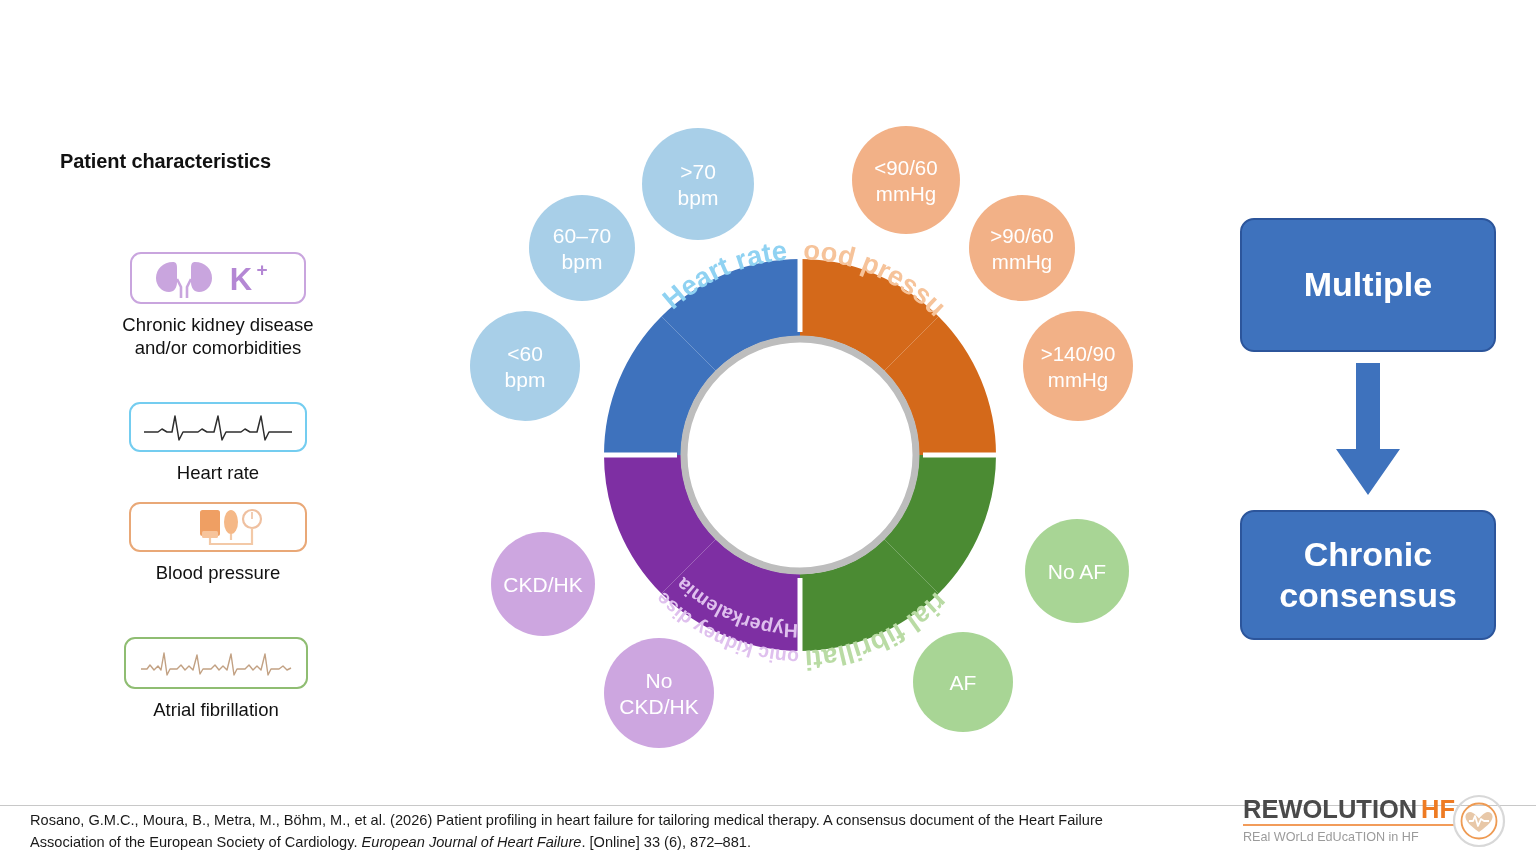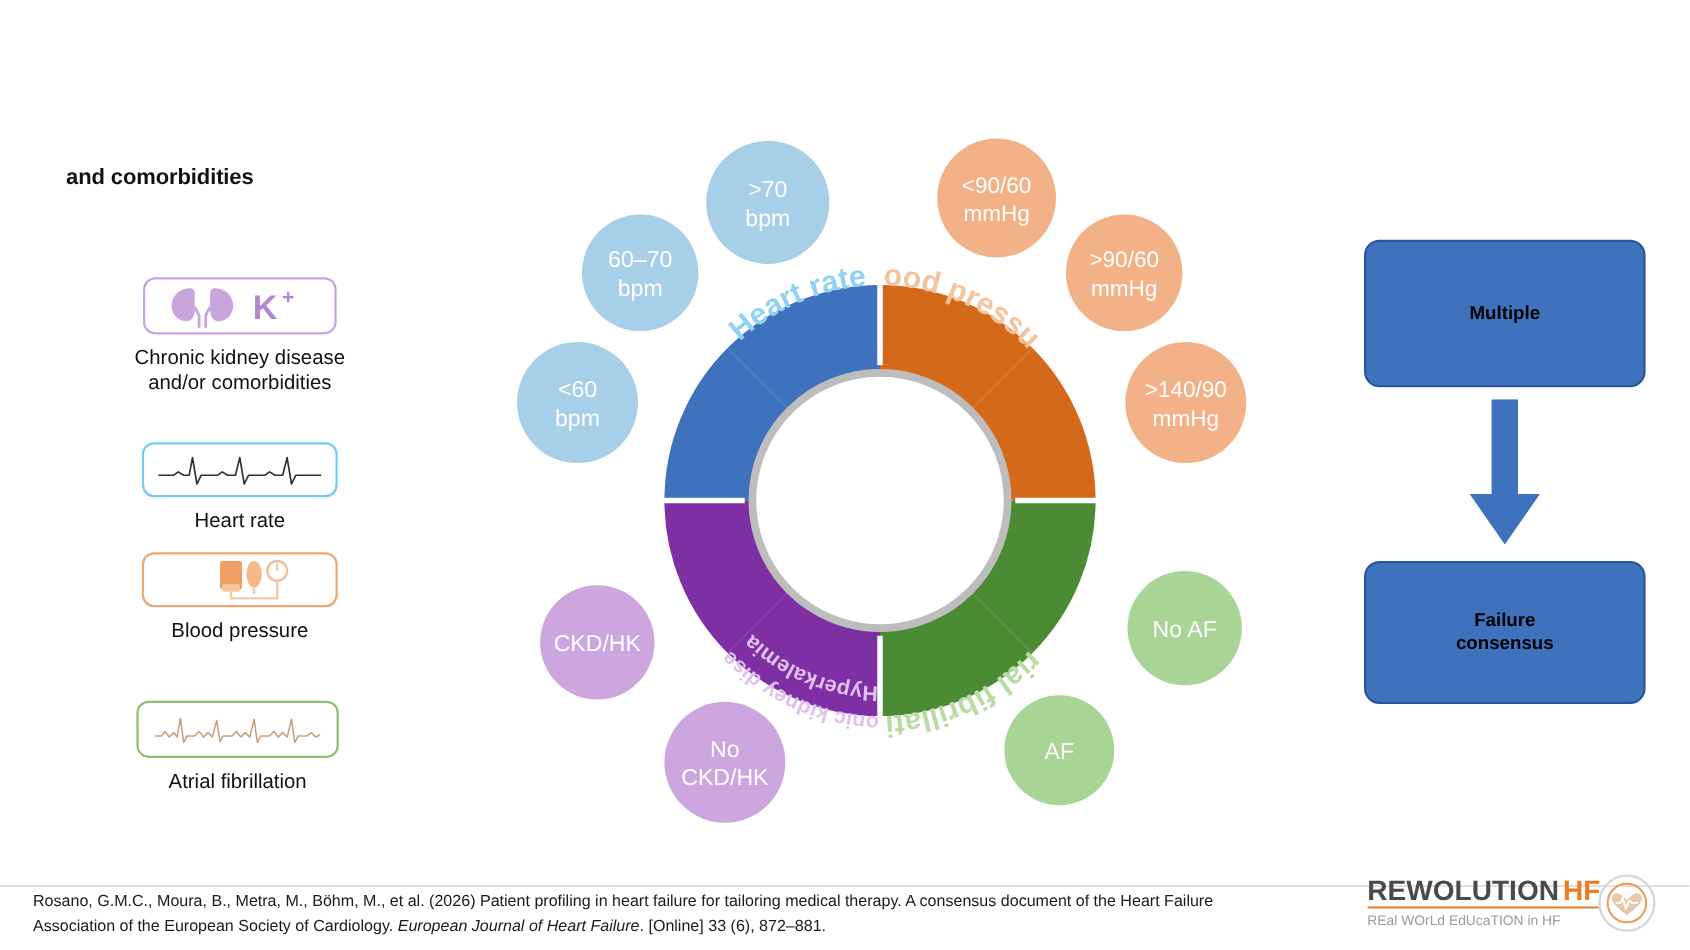--- a/index.html
+++ b/index.html
@@ -75,22 +75,22 @@
     left: 1240px;
     top: 218px;
     width: 258px;
   }
   .flow-box {
     box-sizing: border-box;
     width: 256px;
     border-radius: 14px;
     background: #3e72bd;
     border: 2px solid #2c559b;
-    color: #000000;
-    font-size: 17px;
+    color: #ffffff;
+    font-size: 34px;
     font-weight: bold;
     line-height: 1.22;
     text-align: center;
     display: flex;
     align-items: center;
     justify-content: center;
   }
   .flow-box.top    { height: 134px; }
   .flow-box.bottom { height: 130px; margin-top: 0; }
   .flow-arrow {
@@ -130,21 +130,21 @@
     height: 62px;
   }
 </style>
 </head>
 <body>
 
 <div class="slide">
 
   <div class="sidebar">
     <div class="sidebar-title">
-      <div>and comorbidities</div>
+      <div>Patient characteristics</div>
     </div>
   </div>
 
   <div class="legend-group" style="left:68px; top:252px;">
     <div class="legend-icon-box">
       <svg width="150" height="42" viewBox="0 0 150 42">
         <path d="M30 5 C20 5 13 12 13 21 C13 29 19 35 26 35 C31 35 34 31 34 25 L34 11 C34 7 33 5 30 5 Z" fill="#c9a5de"></path>
         <path d="M52 5 C62 5 69 12 69 21 C69 29 63 35 56 35 C51 35 48 31 48 25 L48 11 C48 7 49 5 52 5 Z" fill="#c9a5de"></path>
         <path d="M34 22 L38 30 L38 41" stroke="#c9a5de" stroke-width="2.6" fill="none"></path>
         <path d="M48 22 L44 30 L44 41" stroke="#c9a5de" stroke-width="2.6" fill="none"></path>
@@ -311,21 +311,21 @@
         <div>Multiple</div>
       </div>
     </div>
     <div class="flow-arrow">
       <svg width="72" height="136" viewBox="0 0 72 136">
         <path d="M24 0 L48 0 L48 86 L68 86 L36 132 L4 86 L24 86 Z" fill="#3e72bd"></path>
       </svg>
     </div>
     <div class="flow-box bottom">
       <div>
-        <div>Failure</div>
+        <div>Chronic</div>
         <div>consensus</div>
       </div>
     </div>
   </div>
 
   <div class="footer-rule"></div>
   <div class="citation"><span>Rosano, G.M.C., Moura, B., Metra, M., Böhm, M., et al. (2026) Patient profiling in heart failure for tailoring medical therapy. A consensus document of the Heart Failure Association of the European Society of Cardiology. </span><i>European Journal of Heart Failure</i><span>. [Online] 33 (6), 872–881.</span></div>
 
   <svg class="logo" viewBox="0 0 272 62">
     <text x="0" y="26" font-family="Liberation Sans, sans-serif" font-size="25.5" font-weight="bold" fill="#4a4a4a">REWOLUTION</text>

